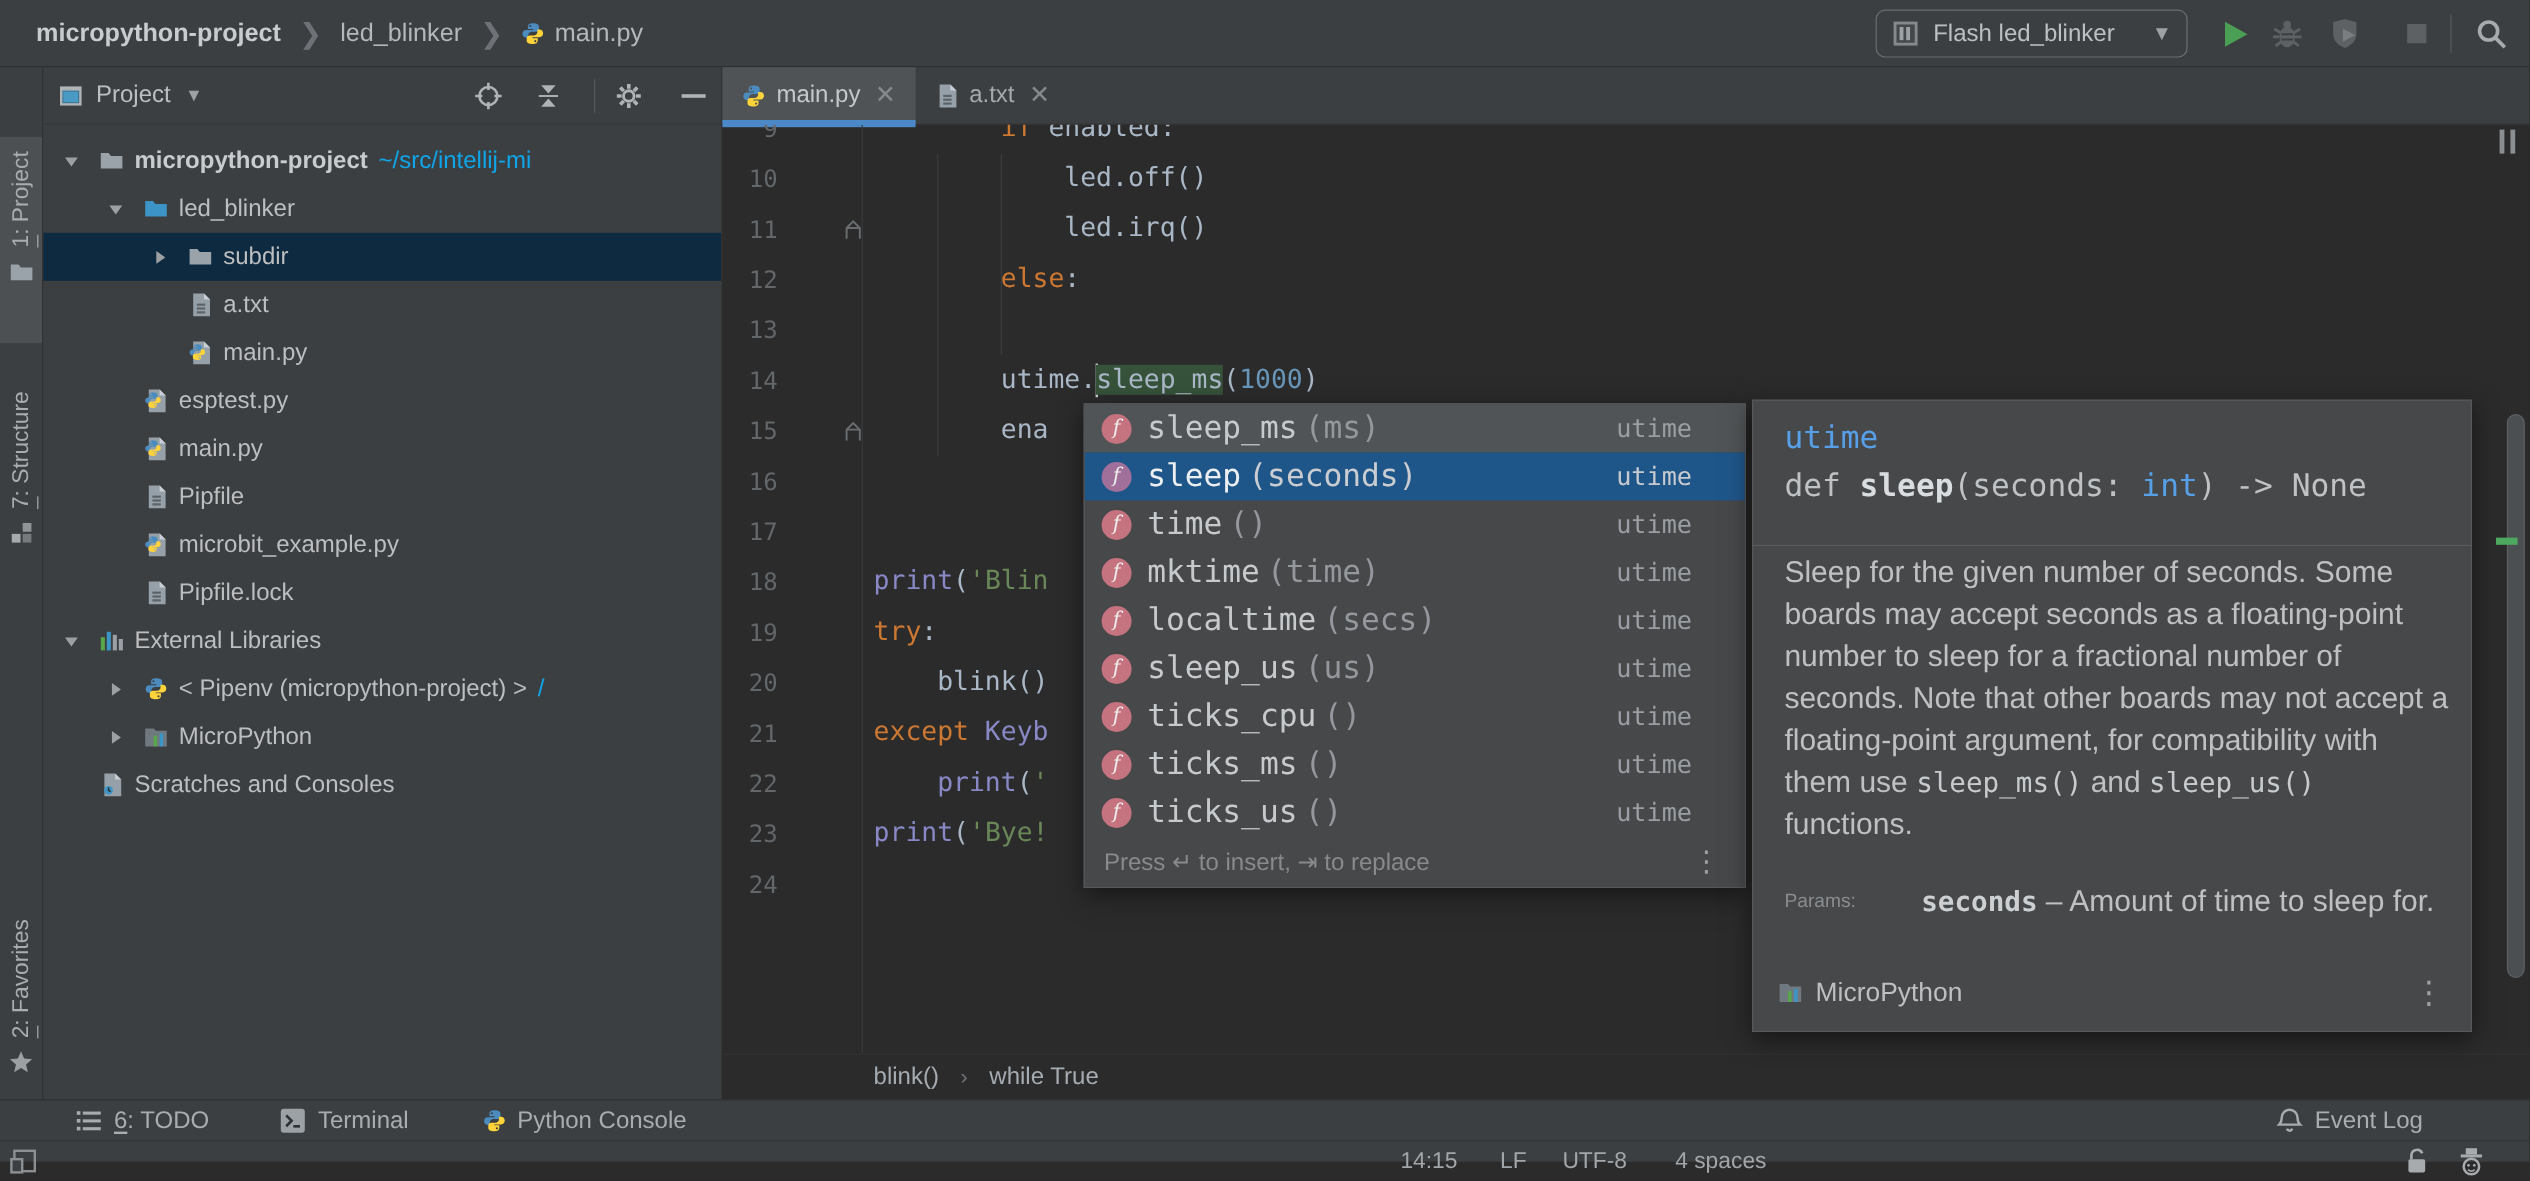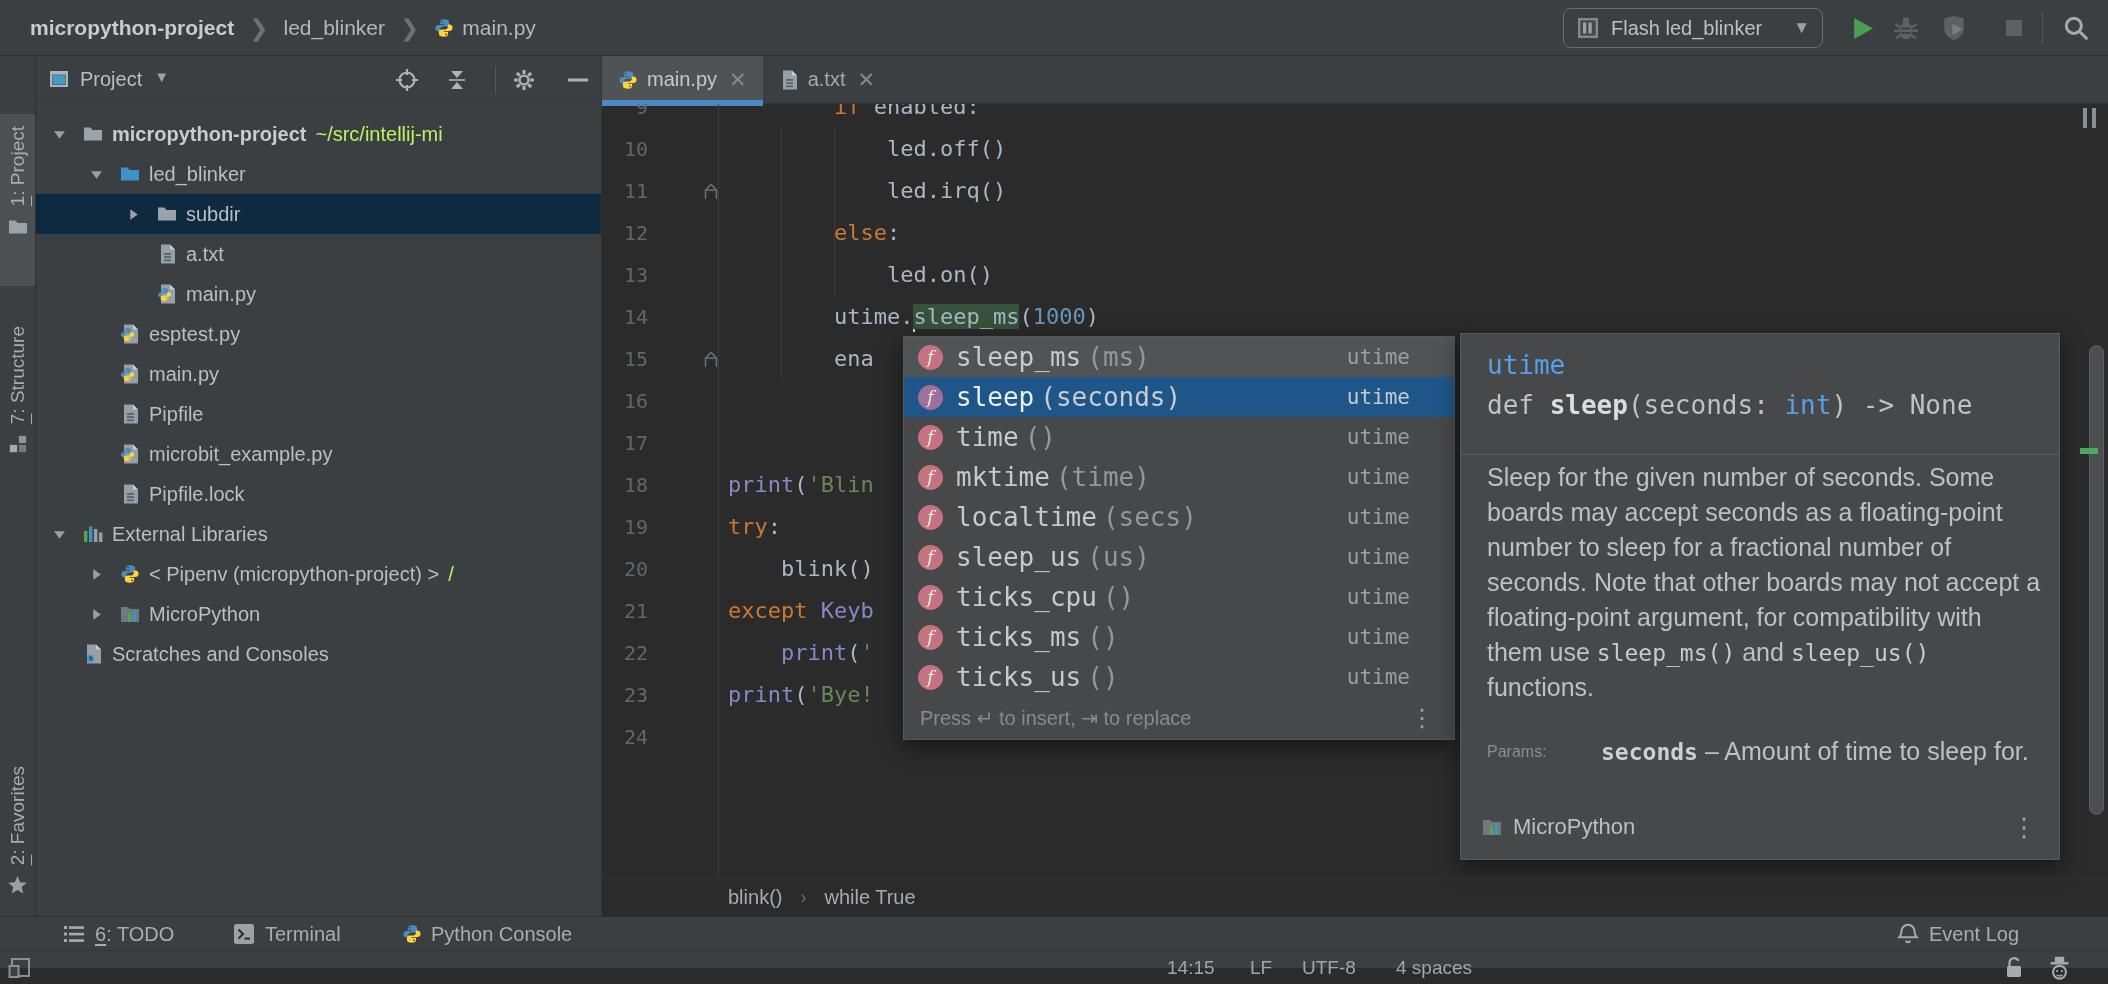--- a/index.html
+++ b/index.html
@@ -18,32 +18,32 @@
   .tb-vsep{position:absolute;left:2042px;top:12px;width:1px;height:32px;background:#55585A}
   
   .strip{position:absolute;left:0;top:56px;width:36px;height:860px;background:#3C3F41;border-right:1px solid #323232}
   .vtab{position:absolute;left:0;width:35px;display:flex;flex-direction:column;align-items:center;gap:10px;padding-top:12px}
   .vtab.active{background:#4C5053}
   .vt0{top:58px;height:172px}.vt1{top:258px;height:230px}.vt2{top:698px;height:200px}
   .vlabel{writing-mode:vertical-rl;transform:rotate(180deg);font-size:19px;color:#A9ADB0;white-space:nowrap}
   
   .panel{position:absolute;left:36px;top:56px;width:566px;height:860px;background:#3C3F41;border-right:1px solid #323232;overflow:hidden}
   .panel-head{position:relative;height:48px;border-bottom:1px solid #37393B;display:flex;align-items:center}
-  .ph-title{display:flex;align-items:flex-start;gap:10px;margin-left:12px;font-size:20px;color:#BCBEC0}
+  .ph-title{display:flex;align-items:center;gap:10px;margin-left:12px;font-size:20px;color:#BCBEC0}
   .ph-arrow{color:#9DA1A4;font-size:15px;margin-left:2px}
   .ph-ic{position:absolute;top:11px;width:26px;height:26px}
   .ph-sep{position:absolute;left:459px;top:10px;width:1px;height:28px;background:#55585A}
   .tree{position:absolute;left:0;top:58px;width:100%}
   .tree-row{height:40px;display:flex;align-items:center;font-size:20px;color:#BCBEC0;white-space:nowrap}
   .tree-row.selected{background:#0D2A40}
   .tree-row .chev{width:34px;display:flex;align-items:center;padding-left:4px;flex:none}
   .tree-row .ti{width:22px;flex:none;display:flex;align-items:center;justify-content:center}
   .tree-row .tl{margin-left:8px}
   .tree-row .tl.bold{font-weight:bold;color:#C8CCCF}
-  .tree-row .tx{color:#bef264;margin-left:9px}
+  .tree-row .tx{color:#0ea5e9;margin-left:9px}
   
   .editor{position:absolute;left:602px;top:56px;width:1506px;height:860px;background:#2B2B2B}
   .tabbar{position:relative;height:48px;background:#3C3F41;border-bottom:1px solid #323232;display:flex}
   .tab{display:flex;align-items:center;gap:9px;padding:0 16px;font-size:20px;color:#A5A9AC;position:relative}
   .tab.active{background:#4F5356;color:#C4C8CB}
   .tab.active:after{content:"";position:absolute;left:0;right:0;bottom:-3px;height:6px;background:#4A88C7}
   .tab .close{color:#85898C;font-size:21px;margin-left:3px}
   .code-region{position:absolute;left:0;right:0;top:48px;bottom:38px;overflow:hidden}
   .gutter-line{position:absolute;left:116px;top:0;bottom:0;width:1px;background:#393C3E}
   .iguide{position:absolute;width:1px;background:#3A3D3F}
@@ -485,21 +485,20 @@
           </svg>
         </span>
         <span class="ltext"><span>            led.irq()</span></span>
       </div>
       <div class="code-line" style="top:108px">
         <span class="lnum">12</span>
         <span class="ltext"><span>        </span><span class="tok-k">else</span><span>:</span></span>
       </div>
       <div class="code-line" style="top:150px">
         <span class="lnum">13</span>
-        <span class="ltext"><span>            led.on()</span></span>
       </div>
       <div class="code-line" style="top:192px">
         <span class="lnum">14</span>
         <span class="ltext"><span>        utime.</span><span class="caret"></span><span class="tok-hl">sleep_ms</span><span>(</span><span class="tok-n">1000</span><span>)</span></span>
       </div>
       <div class="code-line" style="top:234px">
         <span class="lnum">15</span>
         <span class="fold ic">
           <svg width="18" height="24" viewBox="0 0 18 24" fill="none" stroke="#6A6E71" stroke-width="1.6">
             <path d="M3.5 20V11L9 5.5 14.5 11v9"></path>

